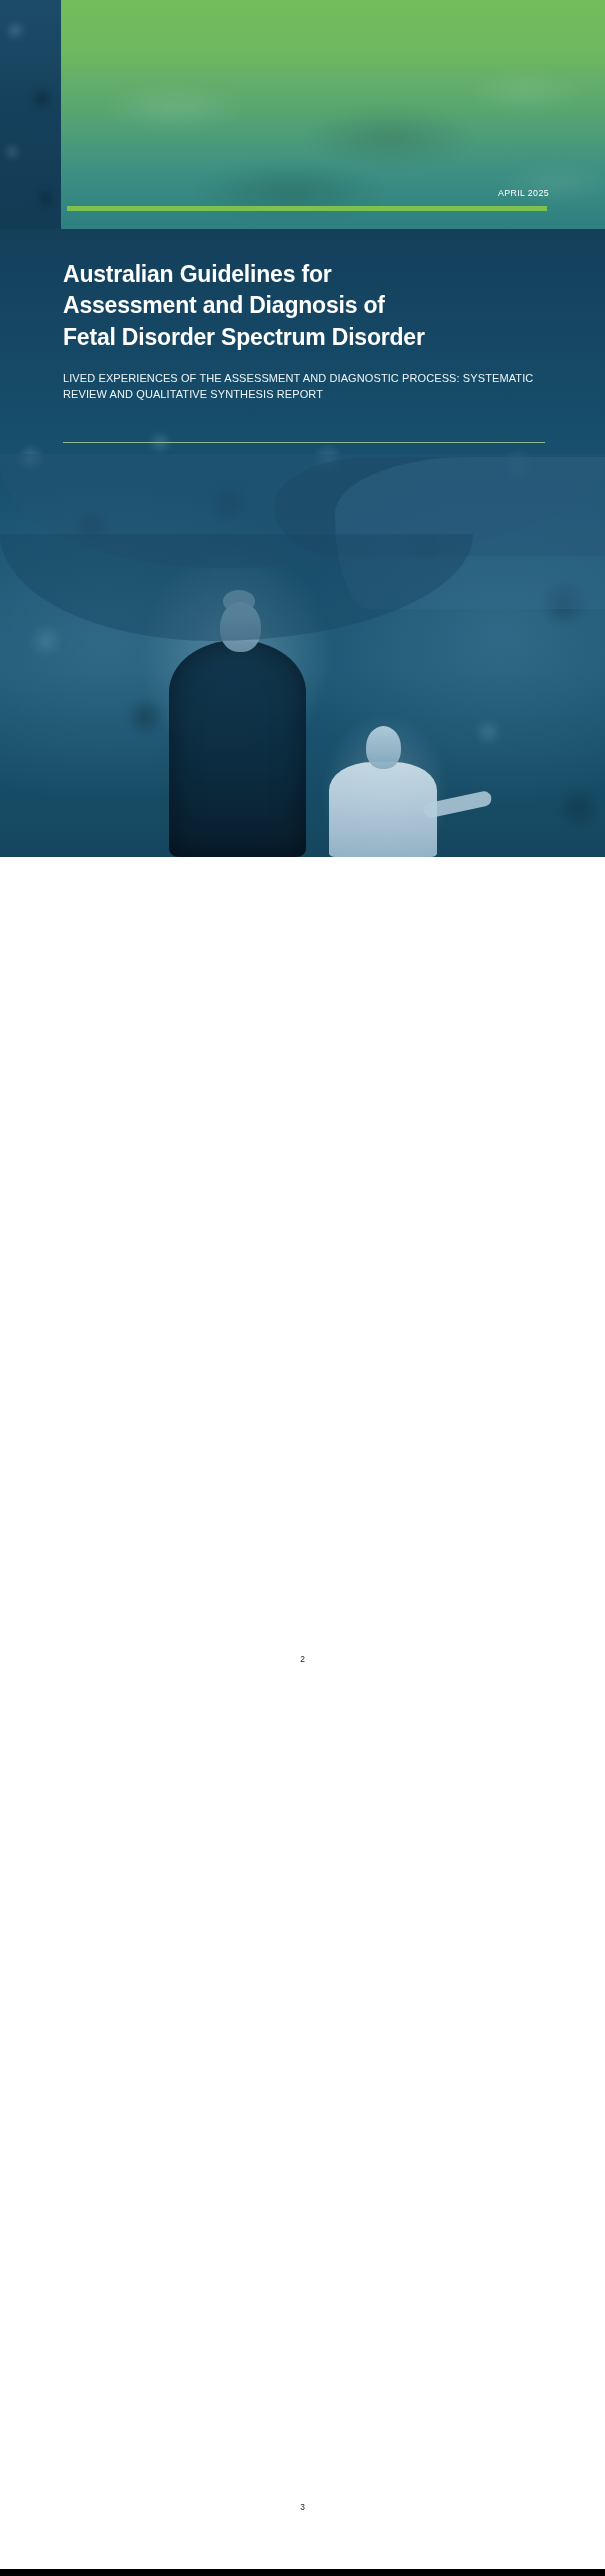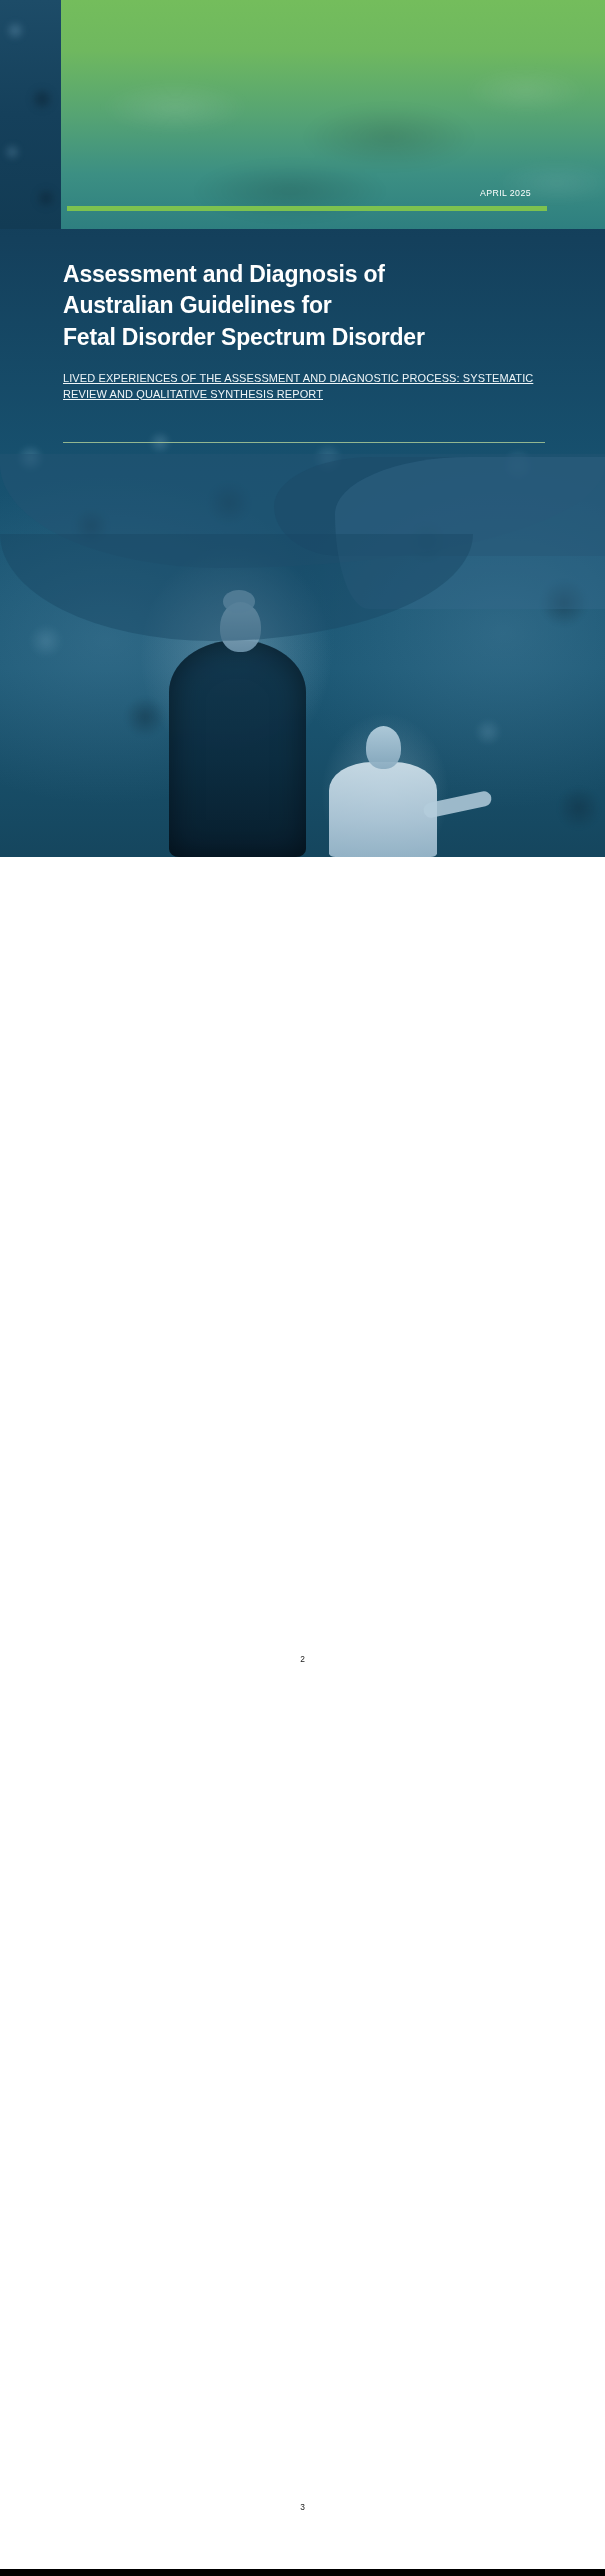--- a/index.html
+++ b/index.html
@@ -125,21 +125,21 @@
     background:
       radial-gradient(circle 13.7px at 15.2px 30.5px, rgba(140,185,215,.35), transparent 70%),
       radial-gradient(circle 17px at 42px 99px, rgba(10,32,48,.6), transparent 70%),
       radial-gradient(circle 12.2px at 12.2px 152px, rgba(140,185,215,.3), transparent 70%),
       radial-gradient(circle 15.2px at 46px 198px, rgba(10,32,48,.55), transparent 70%);
     filter: blur(3px);
   }
 
   .cover-date {
     position: absolute;
-    right: 74px; top: 188px;
+    right: 56px; top: 188px;
     color: #ffffff;
     font-size: 8.8px;
     letter-spacing: 0.4px;
     font-weight: 400;
   }
   .cover-greenrule {
     position: absolute;
     left: 67px; top: 206px; width: 480px; height: 4.6px;
     background: #7dc24f;
   }
@@ -179,21 +179,20 @@
     letter-spacing: -0.2px;
   }
   .cover-title div { white-space: nowrap; }
   .cover-subtitle {
     position: absolute;
     left: 63px; top: 371px; width: 488px;
     color: #eef5f8;
     font-size: 11px;
     line-height: 1.42;
     letter-spacing: 0.1px;
-    text-decoration: underline;
   }
   .cover-subrule {
     position: absolute;
     left: 63px; top: 442px; width: 482px; height: 0.8px;
     background: rgba(168, 200, 150, .85);
   }
 
   
   .page-white {
     position: relative;
@@ -232,22 +231,22 @@
     <div class="cover-blob-c"></div>
     <div class="cover-blob-d"></div>
 
     <div class="cover-leftstrip"></div>
     <div class="cover-green"></div>
 
     <div class="cover-date">APRIL 2025</div>
     <div class="cover-greenrule"></div>
 
     <h1 class="cover-title">
+      <div>Australian Guidelines for</div>
       <div>Assessment and Diagnosis of</div>
-      <div>Australian Guidelines for</div>
       <div>Fetal Disorder Spectrum Disorder</div>
     </h1>
 
     <div class="cover-subtitle">LIVED EXPERIENCES OF THE ASSESSMENT AND DIAGNOSTIC PROCESS: SYSTEMATIC REVIEW AND QUALITATIVE SYNTHESIS REPORT</div>
     <div class="cover-subrule"></div>
   </section>
 
   <section class="page-white page-2">
 
     <div class="page-num-footer" style="top:797px;">2</div>

